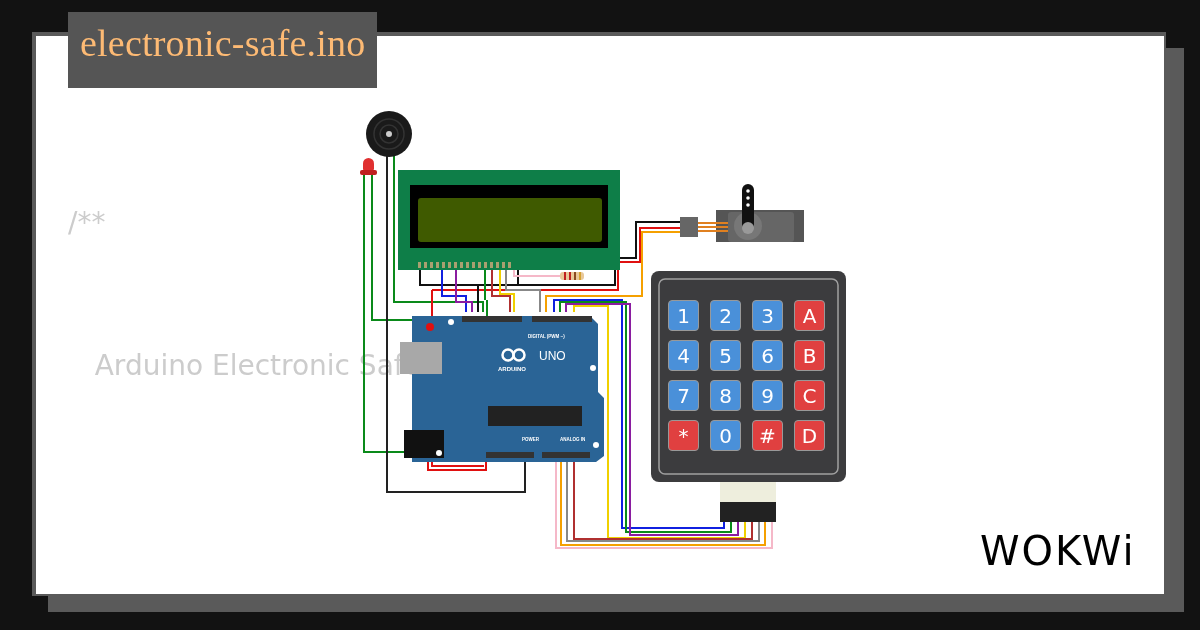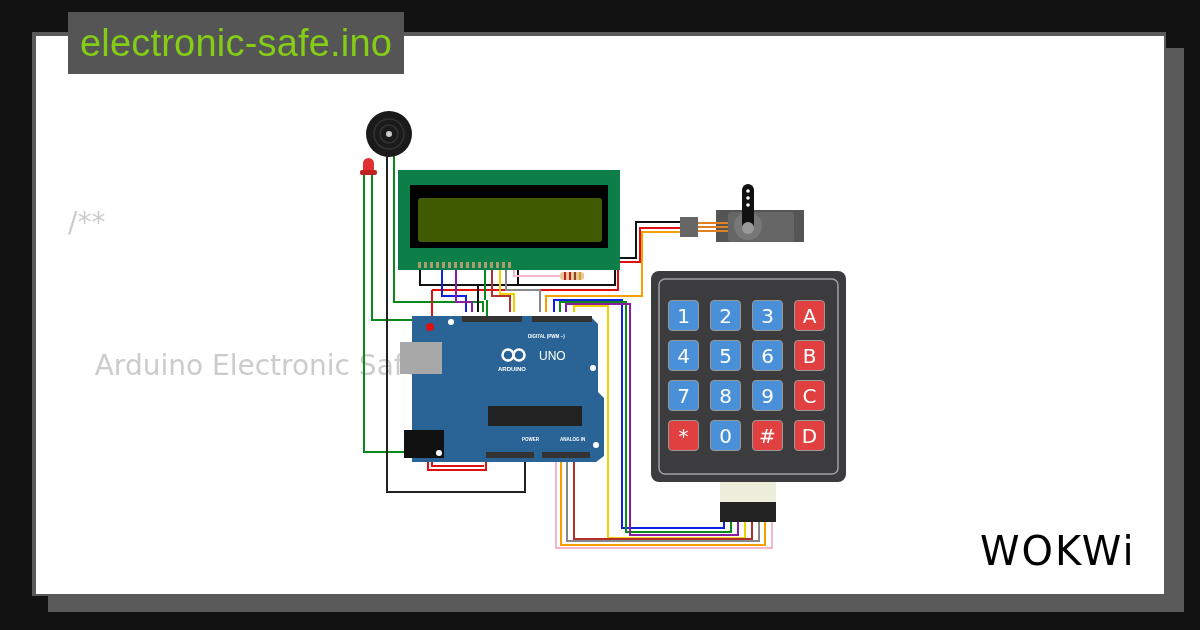--- a/index.html
+++ b/index.html
@@ -1,20 +1,20 @@
 <!DOCTYPE html>
 <html><head>
 <meta charset="utf-8">
 <style>
   html,body{margin:0;padding:0;}
   body{width:1200px;height:630px;background:#121212;position:relative;overflow:hidden;font-family:"DejaVu Sans",sans-serif;}
   .shadow{position:absolute;left:48px;top:48px;width:1136px;height:564px;background:#5a5a5a;}
   .frame{position:absolute;left:32px;top:32px;width:1134px;height:564px;background:#5a5a5a;}
   .card{position:absolute;left:36px;top:36px;width:1128px;height:558px;background:#ffffff;overflow:hidden;}
-  .title-tab{position:absolute;left:68px;top:12px;height:62px;padding:0 12px;background:#555555;color:#84cc16;font-family:Liberation Sans, sans-serif;font-size:38px;line-height:62px;letter-spacing:0.2px;}
+  .title-tab{position:absolute;left:68px;top:12px;height:76px;padding:0 12px;background:#555555;color:#fdba74;font-family:Liberation Serif, serif;font-size:38px;line-height:62px;letter-spacing:0.2px;}
   .code{position:absolute;left:32px;top:68px;font-family:"DejaVu Sans",sans-serif;font-size:28px;color:#cccccc;line-height:47.5px;white-space:pre;}
   .code div{height:47.5px;}
   .circuit{position:absolute;left:0;top:0;}
   .logo{position:absolute;left:944px;top:492px;font-family:"DejaVu Sans",sans-serif;font-size:40px;font-weight:normal;color:#000;letter-spacing:2px;}
 </style>
 </head>
 <body>
 
 <div class="shadow"></div>
 <div class="frame"></div>

